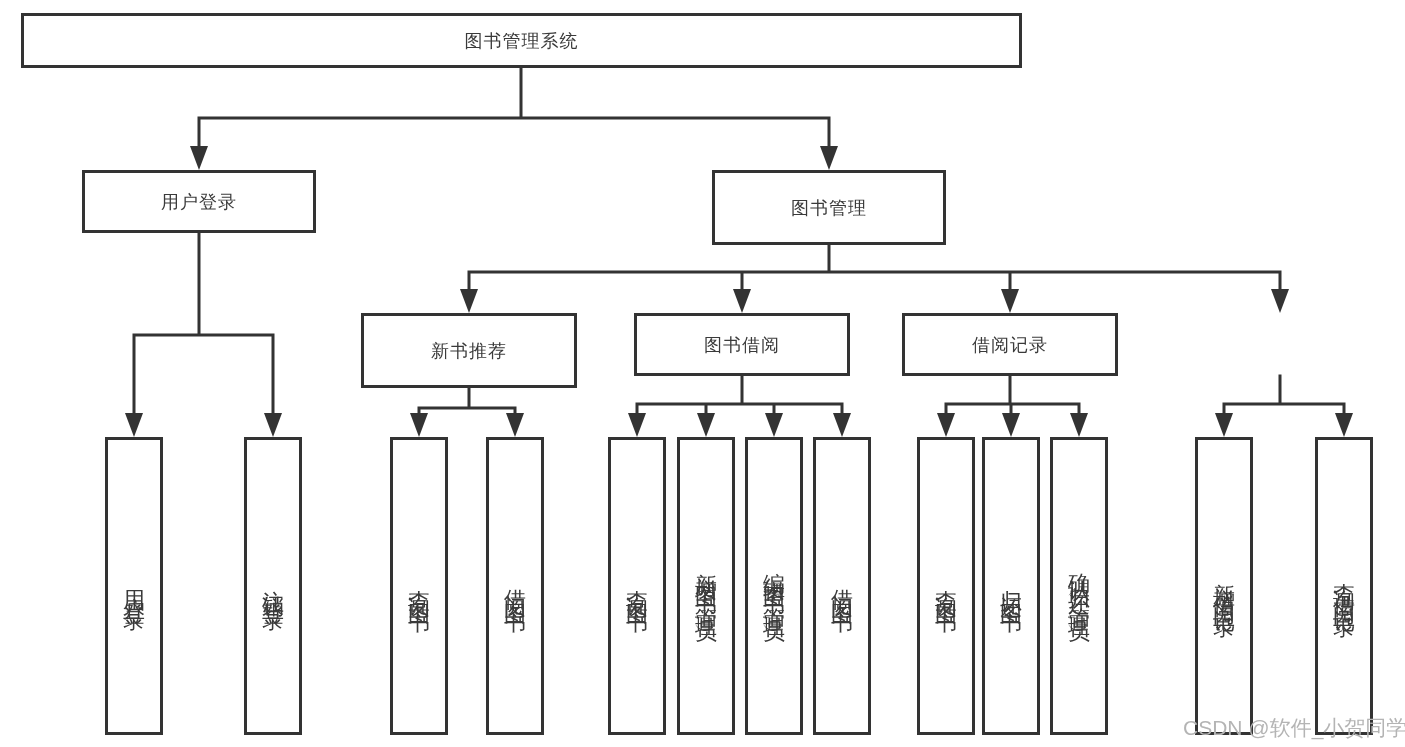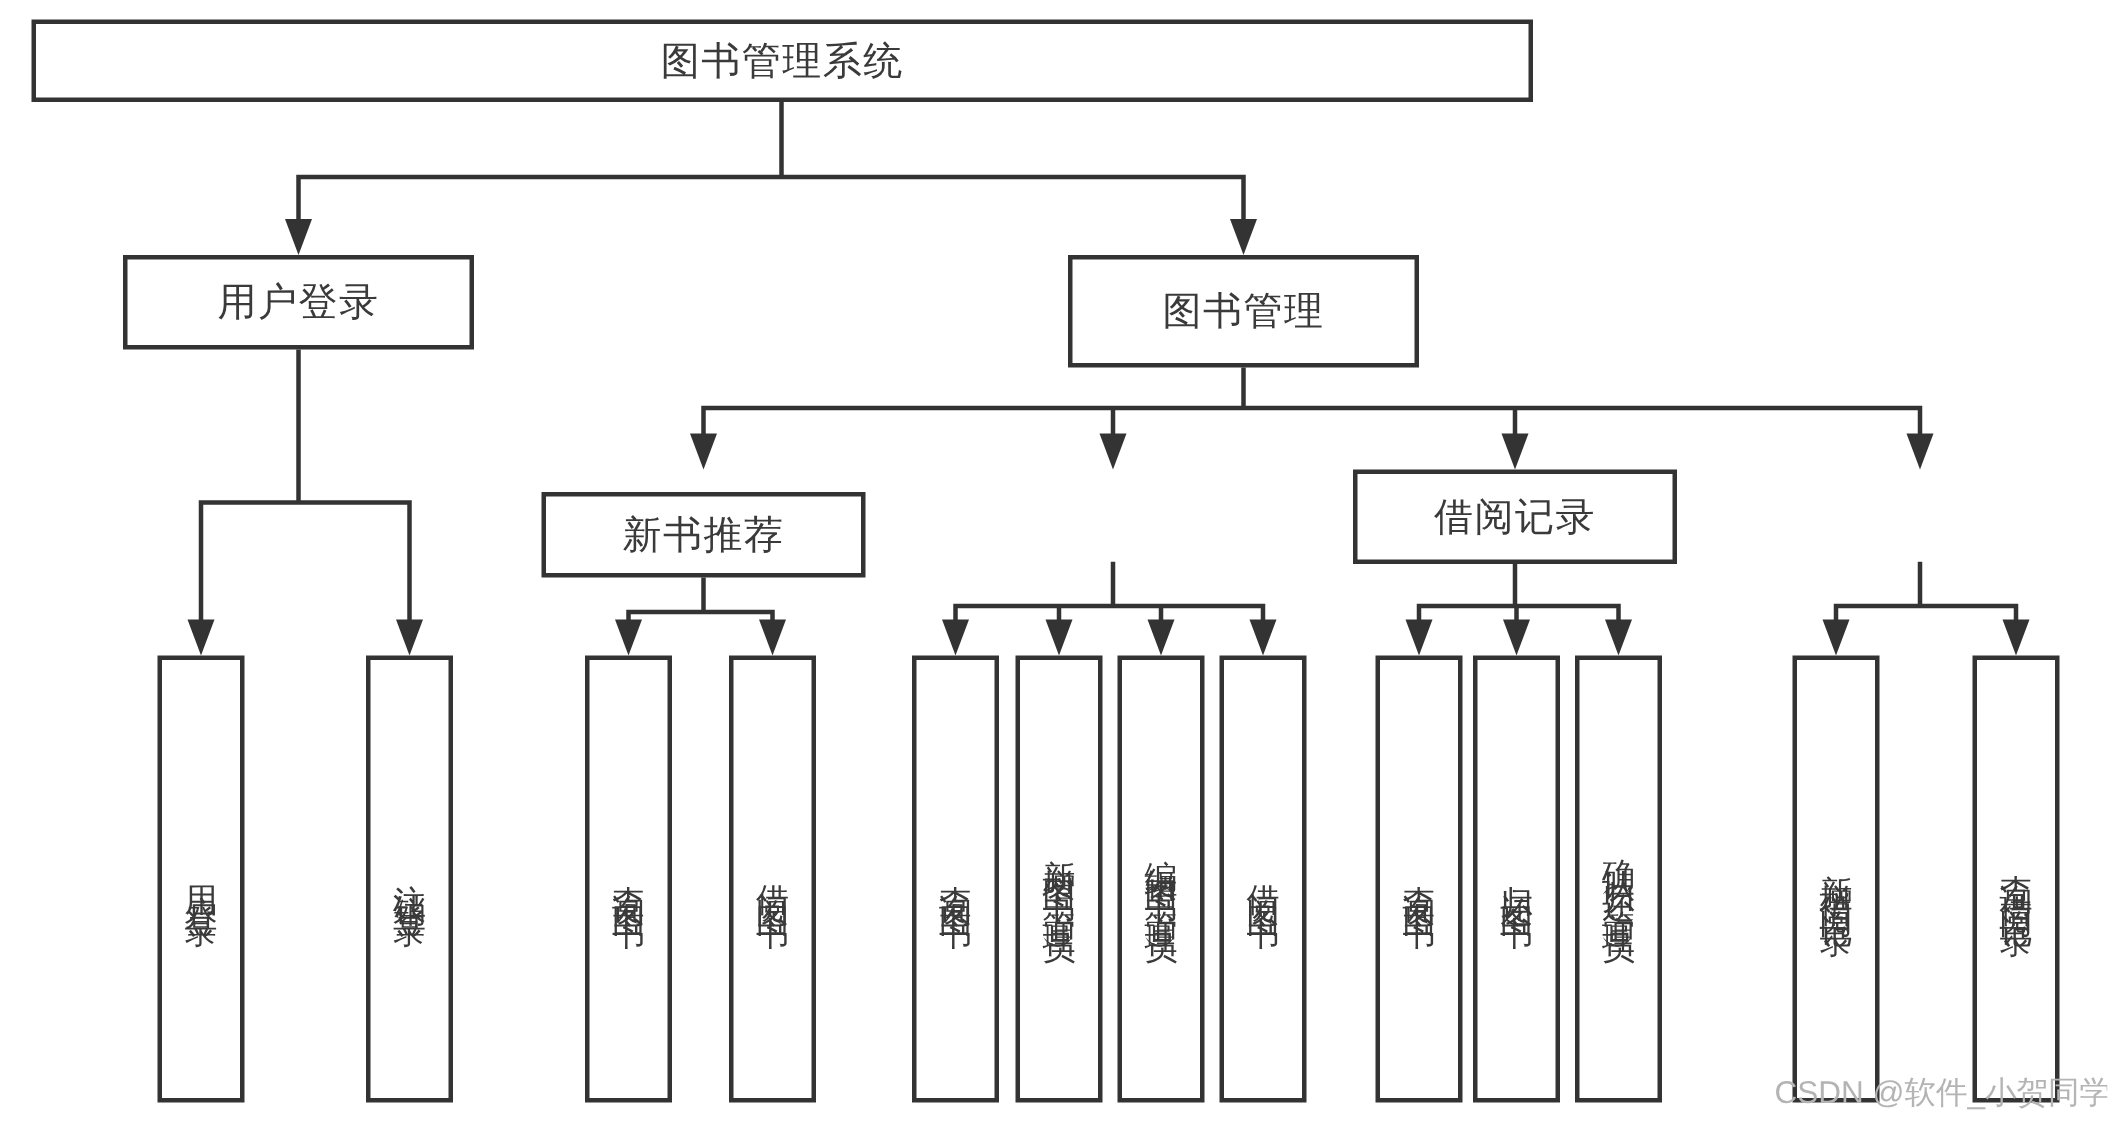--- a/index.html
+++ b/index.html
@@ -15,21 +15,21 @@
   .connectors polygon { fill:var(--line,#333333); stroke:none; }
   .node {
     position:absolute;
     background:#ffffff;
     border:3px solid var(--line,#333333);
     box-sizing:border-box;
     display:flex; align-items:center; justify-content:center;
     color:var(--text,#3a3a3a);
     z-index:2;
   }
-  .node.h span { font-size:26px; letter-spacing:1px; white-space:nowrap; }
+  .node.h span { font-size:18px; letter-spacing:1px; white-space:nowrap; }
   .node.v span {
     writing-mode:vertical-lr;
     text-orientation:mixed;
     font-size:22px;
     line-height:1;
     letter-spacing:7px;
   }
   .watermark {
     position:absolute; left:1183px; top:714px;
     font-size:21px; color:var(--wm,#b4b4b4);
@@ -74,22 +74,25 @@
     <span>图书管理系统</span>
   </div>
 
   <div class="node h" style="left:82px; top:170px; width:234px; height:63px;">
     <span>用户登录</span>
   </div>
   <div class="node h" style="left:712px; top:170px; width:234px; height:75px;">
     <span>图书管理</span>
   </div>
 
-  <div class="node h" style="left:361px; top:328px; width:216px; height:57px;">
+  <div class="node h" style="left:361px; top:313px; width:216px; height:75px;">
     <span>新书推荐</span>
+  </div>
+  <div class="node h" style="left:634px; top:313px; width:216px; height:63px;">
+    <span>图书借阅</span>
   </div>
   <div class="node h" style="left:902px; top:313px; width:216px; height:63px;">
     <span>借阅记录</span>
   </div>
 
   <div class="node v" style="left:105px; top:437px; width:58px; height:298px;">
     <span>用户登录</span>
   </div>
   <div class="node v" style="left:244px; top:437px; width:58px; height:298px;">
     <span>注销登录</span>

